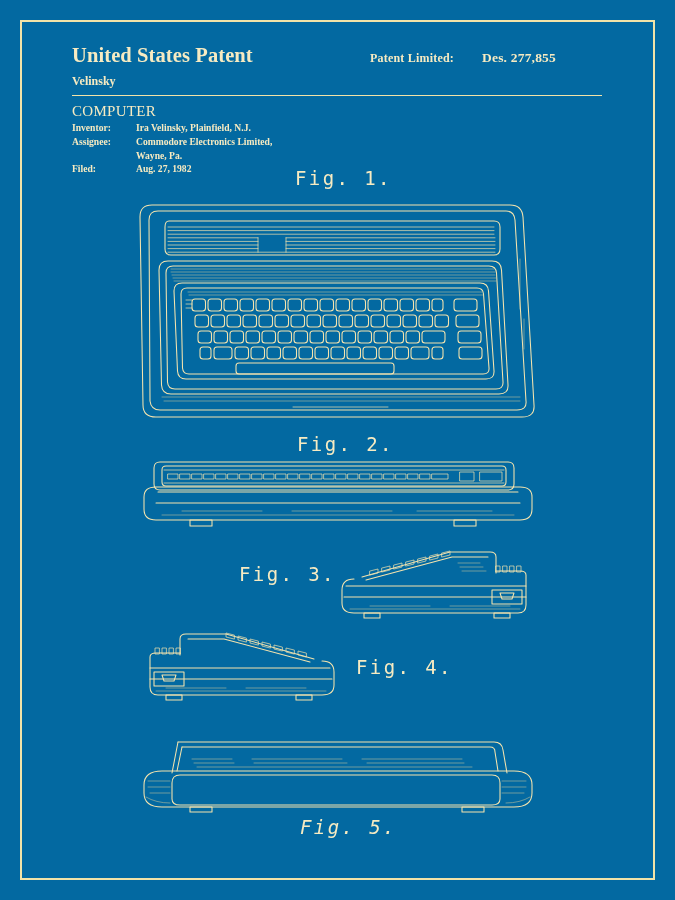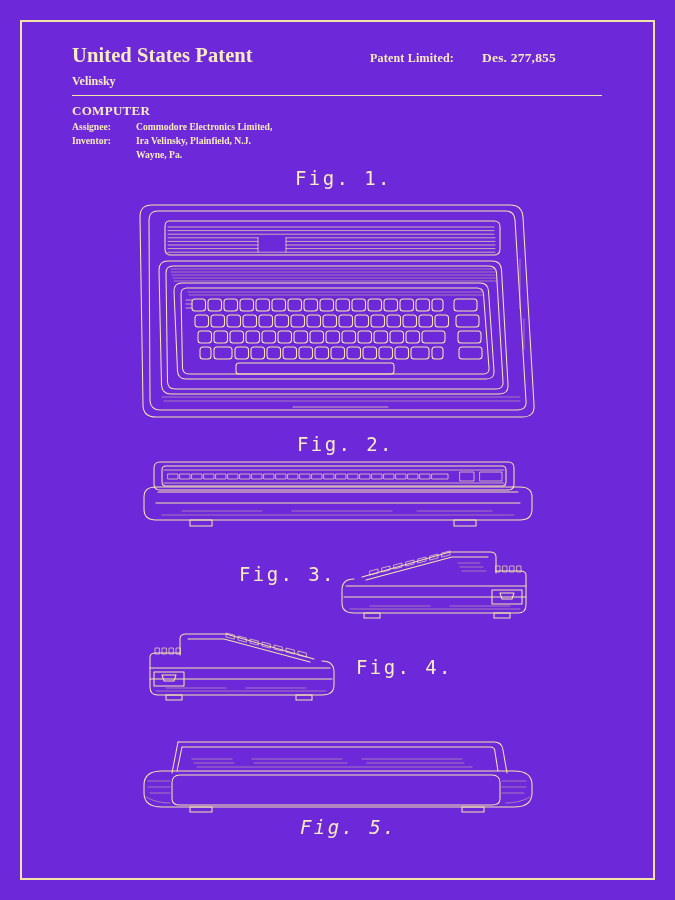--- a/index.html
+++ b/index.html
@@ -6,21 +6,21 @@
   html,body{margin:0;padding:0;}
   body{
     width:675px;height:900px;
     background:#9E1A12;
     font-family:"Liberation Serif", serif;
     overflow:hidden;
   }
   .page{
     position:relative;
     width:675px;height:900px;
-    background:#6d28d9;
+    background:#0369a1;
     box-sizing:border-box;
   }
   
   .frame{
     position:absolute;
     left:20px;top:20px;right:20px;bottom:20px;
     border:2.5px solid #F2E3A8;
     pointer-events:none;
   }
 
@@ -69,22 +69,22 @@
     background:#F2E3A8;
   }
 
   
   .biblio{
     position:absolute;
     left:72px; top:103px; width:330px;
     color:#F7EBC2;
   }
   .biblio .ttl{
-    font-size:13px;
-    font-weight:bold;
+    font-size:15px;
+    font-weight:normal;
     letter-spacing:.3px;
     margin-bottom:2px;
   }
   .biblio table{ border-collapse:collapse; }
   .biblio td{
     font-size:9.6px;
     font-weight:bold;
     vertical-align:top;
     padding:0 0 1.5px 0;
     line-height:1.28;
@@ -129,30 +129,34 @@
       </div>
     </div>
   </div>
   <div class="rule"></div>
 
   <div class="biblio">
     <div class="ttl">COMPUTER</div>
     <table>
       <tbody>
         <tr>
+          <td class="lab">Inventor:</td>
+          <td class="val">Ira Velinsky, Plainfield, N.J.</td>
+        </tr>
+        <tr>
           <td class="lab">Assignee:</td>
           <td class="val">Commodore Electronics Limited,</td>
         </tr>
         <tr>
-          <td class="lab">Inventor:</td>
-          <td class="val">Ira Velinsky, Plainfield, N.J.</td>
+          <td class="lab"></td>
+          <td class="val">Wayne, Pa.</td>
         </tr>
         <tr>
-          <td class="lab"></td>
-          <td class="val">Wayne, Pa.</td>
+          <td class="lab">Filed:</td>
+          <td class="val">Aug. 27, 1982</td>
         </tr>
       </tbody>
     </table>
   </div>
 
   <div class="figs">
 
     <div class="fig-cap" style="left:295px;top:166px;">Fig. 1.</div>
 
     <svg style="position:absolute;left:138px;top:198px;" width="400" height="222" viewBox="0 0 400 222">

